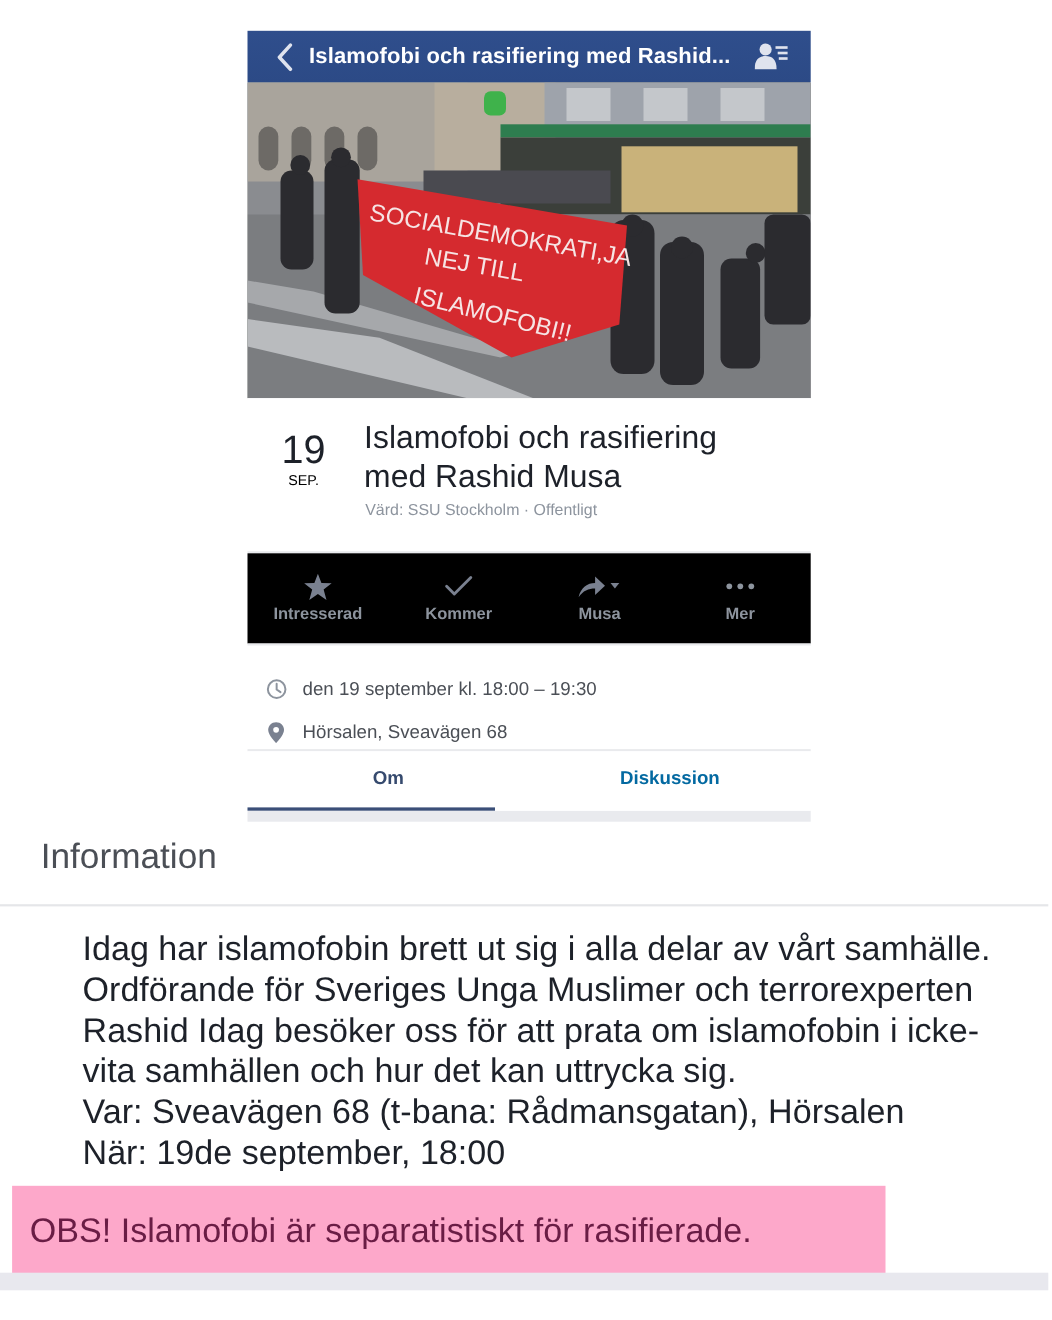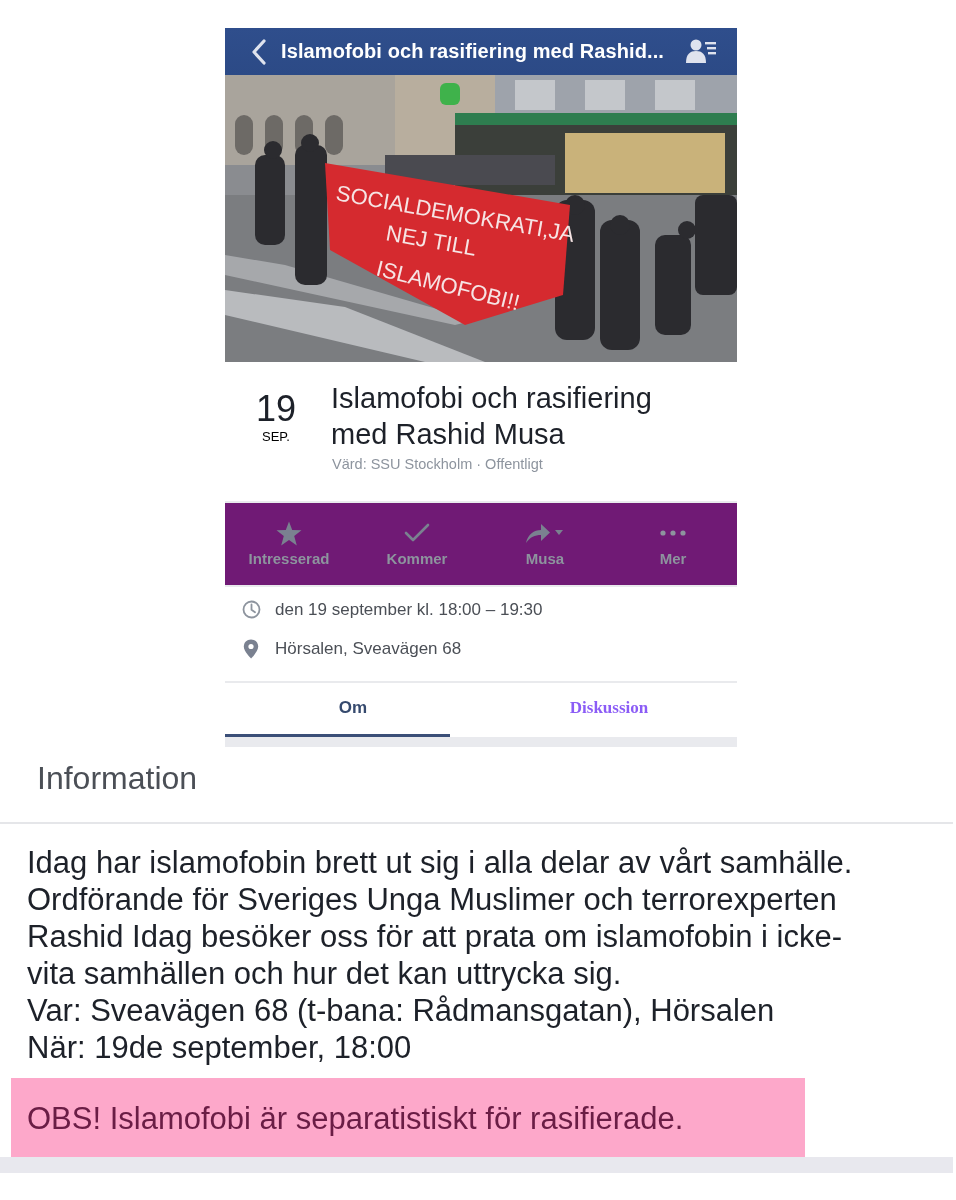--- a/index.html
+++ b/index.html
@@ -18,43 +18,43 @@
   .cover svg { display: block; }
 
   .event-head { position: relative; height: 139px; background: #fff; }
   .date-block { position: absolute; left: 28px; top: 28px; width: 46px; text-align: center; }
   .date-day { font-size: 36px; color: #1d2129; line-height: 38px; font-weight: normal; }
   .date-mon { font-size: 13px; color: #000000; line-height: 14px; margin-top: 2px; }
   .event-title { position: absolute; left: 106px; top: 18px; font-size: 29px; line-height: 36px; color: #1d2129; width: 390px; }
   .event-meta { position: absolute; left: 107px; top: 94px; font-size: 14.5px; color: #8d949e; }
   .divider { height: 2px; background: #e9eaed; }
 
-  .actions { height: 82px; display: flex; background: #701a75; }
+  .actions { height: 82px; display: flex; background: #000000; }
   .action { flex: 1; display: flex; flex-direction: column; align-items: center; justify-content: flex-start; padding-top: 16px; }
   .action .ico { height: 28px; display: flex; align-items: center; justify-content: center; }
   .action .lbl { font-size: 15px; color: #8d949e; margin-top: 3px; font-weight: bold; }
 
-  .details { background: #fff; padding-top: 3px; height: 94px; }
+  .details { background: #fff; padding-top: 20px; height: 94px; }
   .detail-row { display: flex; align-items: center; height: 39px; padding-left: 15px; }
   .detail-row .ico { width: 22px; height: 22px; display: flex; align-items: center; justify-content: center; }
   .detail-row .txt { font-size: 17px; color: #4b4f56; margin-left: 13px; }
 
   .tabs { display: flex; height: 54px; position: relative; background: #fff; }
   .tab { flex: 1; display: flex; align-items: center; justify-content: center; font-size: 17px; font-weight: bold; padding-bottom: 4px; }
   .tab.active { color: #364a6e; }
-  .tab.inactive { color: #8b5cf6; font-family: Liberation Serif, serif; }
+  .tab.inactive { color: #0369a1; }
   .tab-indicator { position: absolute; left: 0; bottom: 0; width: 225px; height: 3px; background: #3b4f78; }
   .tab-underbar { height: 10px; background: #e9eaee; }
 
   
   .info-section { position: absolute; left: 0; top: 738px; width: 956px; }
   .info-heading { height: 84px; padding-left: 37px; padding-top: 22px; font-size: 32px; color: #4b4f56; }
   .info-sep { height: 2px; background: #e5e6e9; width: 953px; }
   .info-body { padding-left: 27px; padding-top: 20px; font-size: 31px; line-height: 37px; color: #1d2129; width: 930px; }
-  .info-line { white-space: nowrap; }
+  .info-line { white-space: nowrap; margin-left: 48px; }
 
   .highlight { position: absolute; left: 11px; top: 1078px; width: 794px; height: 81px; background: #fda8ca; display: flex; align-items: center; padding-left: 16px; }
   .highlight .txt { font-size: 31px; color: #6a1d45; }
   .bottom-bar { position: absolute; left: 0; top: 1157px; width: 953px; height: 16px; background: #e8e8ee; }
 </style>
 </head>
 <body>
 
 <div class="card">
 

